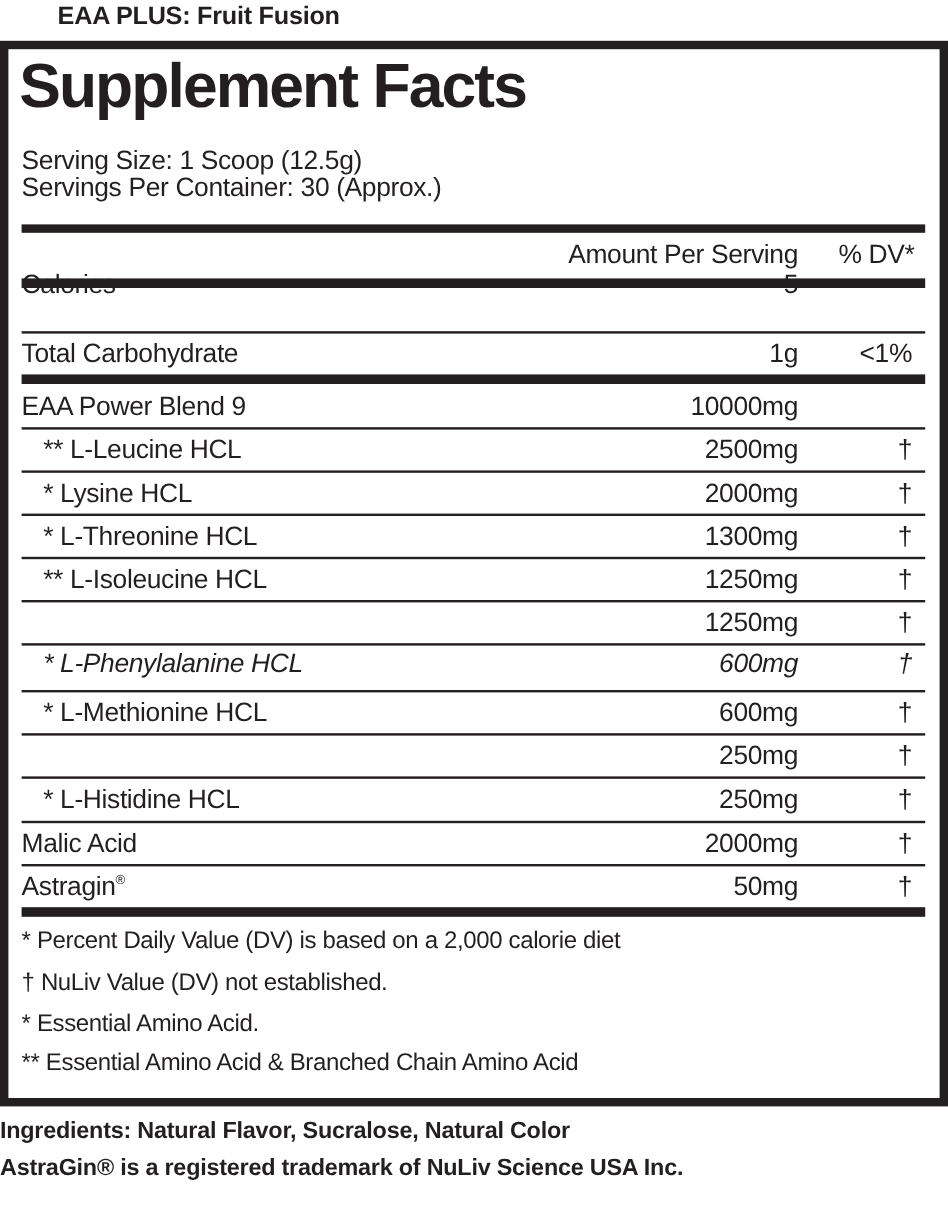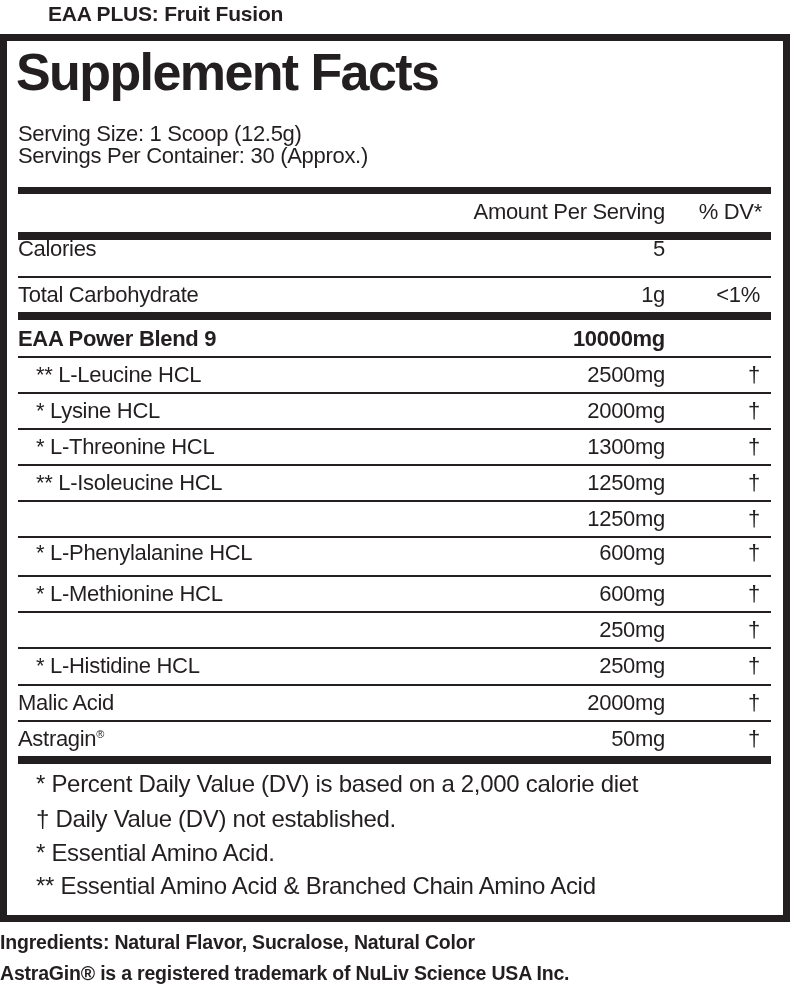--- a/index.html
+++ b/index.html
@@ -14,27 +14,27 @@
   .serving { position:absolute; left:18px; font-size:22px; line-height:26px; letter-spacing:-0.3px; }
   .rule { position:absolute; left:18px; width:753px; background:#231f20; }
   .thick { height:7px; }
   .thin { height:2px; }
   .row { position:absolute; left:18px; width:753px; height:34px; font-size:22px;
          letter-spacing:-0.3px; }
   .row .name { position:absolute; left:0; bottom:4px; white-space:nowrap; }
   .row .name.indent { left:18px; }
   .row .amount { position:absolute; right:106px; bottom:4px; white-space:nowrap; }
   .row .dv { position:absolute; right:11px; bottom:4px; white-space:nowrap; }
-  .row.bold { font-weight:bold; }
+  .row.bold { font-weight:normal; }
   .hdr { position:absolute; left:18px; width:753px; top:196px; height:34px; font-weight:normal;
          font-size:22px; letter-spacing:-0.3px; }
   .hdr .amount { position:absolute; right:106px; top:3px; }
   .hdr .dv { position:absolute; right:9px; top:3px; }
-  .footnote { position:absolute; left:18px; font-size:24px; line-height:26px; letter-spacing:-0.3px;
-         white-space:nowrap;margin-left:18px; }
+  .footnote { position:absolute; left:18px; font-size:20px; line-height:26px; letter-spacing:-0.3px;
+         white-space:nowrap; }
   .ingredients { position:absolute; left:0; font-weight:bold; font-size:19.5px; line-height:26px;
          letter-spacing:-0.2px; white-space:nowrap; }
   sup.reg { font-size:11px; vertical-align:top; position:relative; top:2px; }
 </style>
 </head>
 <body>
 
 <div class="product-title">EAA PLUS: Fruit Fusion</div>
 
 <div class="box"></div>
@@ -46,21 +46,21 @@
 
 <div class="rule thick" style="top:187px;"></div>
 
 <div class="hdr">
   <span class="amount">Amount Per Serving</span>
   <span class="dv">% DV*</span>
 </div>
 
 <div class="rule thick" style="top:232px;height:8px;"></div>
 
-<div class="row" style="top:240px;height:26px;">
+<div class="row" style="top:228px;height:26px;">
   <span class="name">Calories</span>
   <span class="amount">5</span>
   <span class="dv"></span>
 </div>
 <div class="rule thin" style="top:276px;"></div>
 
 <div class="row" style="top:278px;">
   <span class="name">Total Carbohydrate</span>
   <span class="amount">1g</span>
   <span class="dv">&lt;1%</span>
@@ -102,21 +102,21 @@
   <span class="dv">†</span>
 </div>
 <div class="rule thin" style="top:500px;"></div>
 
 <div class="row" style="top:502px;">
   <span class="amount">1250mg</span>
   <span class="dv">†</span>
 </div>
 <div class="rule thin" style="top:536px;"></div>
 
-<div class="row" style="top:538px;height:32px;">
+<div class="row" style="top:538px;height:32px;font-style:italic;">
   <span class="name indent">* L-Phenylalanine HCL</span>
   <span class="amount">600mg</span>
   <span class="dv">†</span>
 </div>
 <div class="rule thin" style="top:575px;"></div>
 
 <div class="row" style="top:577px;text-align:center;">
   <span class="name indent">* L-Methionine HCL</span>
   <span class="amount">600mg</span>
   <span class="dv">†</span>
@@ -145,18 +145,18 @@
 
 <div class="row" style="top:722px;">
   <span class="name"><span>Astragin</span><sup class="reg">®</sup></span>
   <span class="amount">50mg</span>
   <span class="dv">†</span>
 </div>
 
 <div class="rule thick" style="top:756px;height:8px;"></div>
 
 <div class="footnote" style="top:771px;">* Percent Daily Value (DV) is based on a 2,000 calorie diet</div>
-<div class="footnote" style="top:806px;">† Daily Value (DV) not established.</div>
+<div class="footnote" style="top:806px;">† NuLiv Value (DV) not established.</div>
 <div class="footnote" style="top:840px;">* Essential Amino Acid.</div>
 <div class="footnote" style="top:873px;">** Essential Amino Acid &amp; Branched Chain Amino Acid</div>
 
 <div class="ingredients" style="top:929px;">Ingredients: Natural Flavor, Sucralose, Natural Color</div>
 <div class="ingredients" style="top:960px;">AstraGin® is a registered trademark of NuLiv Science USA Inc.</div>
 
 </body></html>

